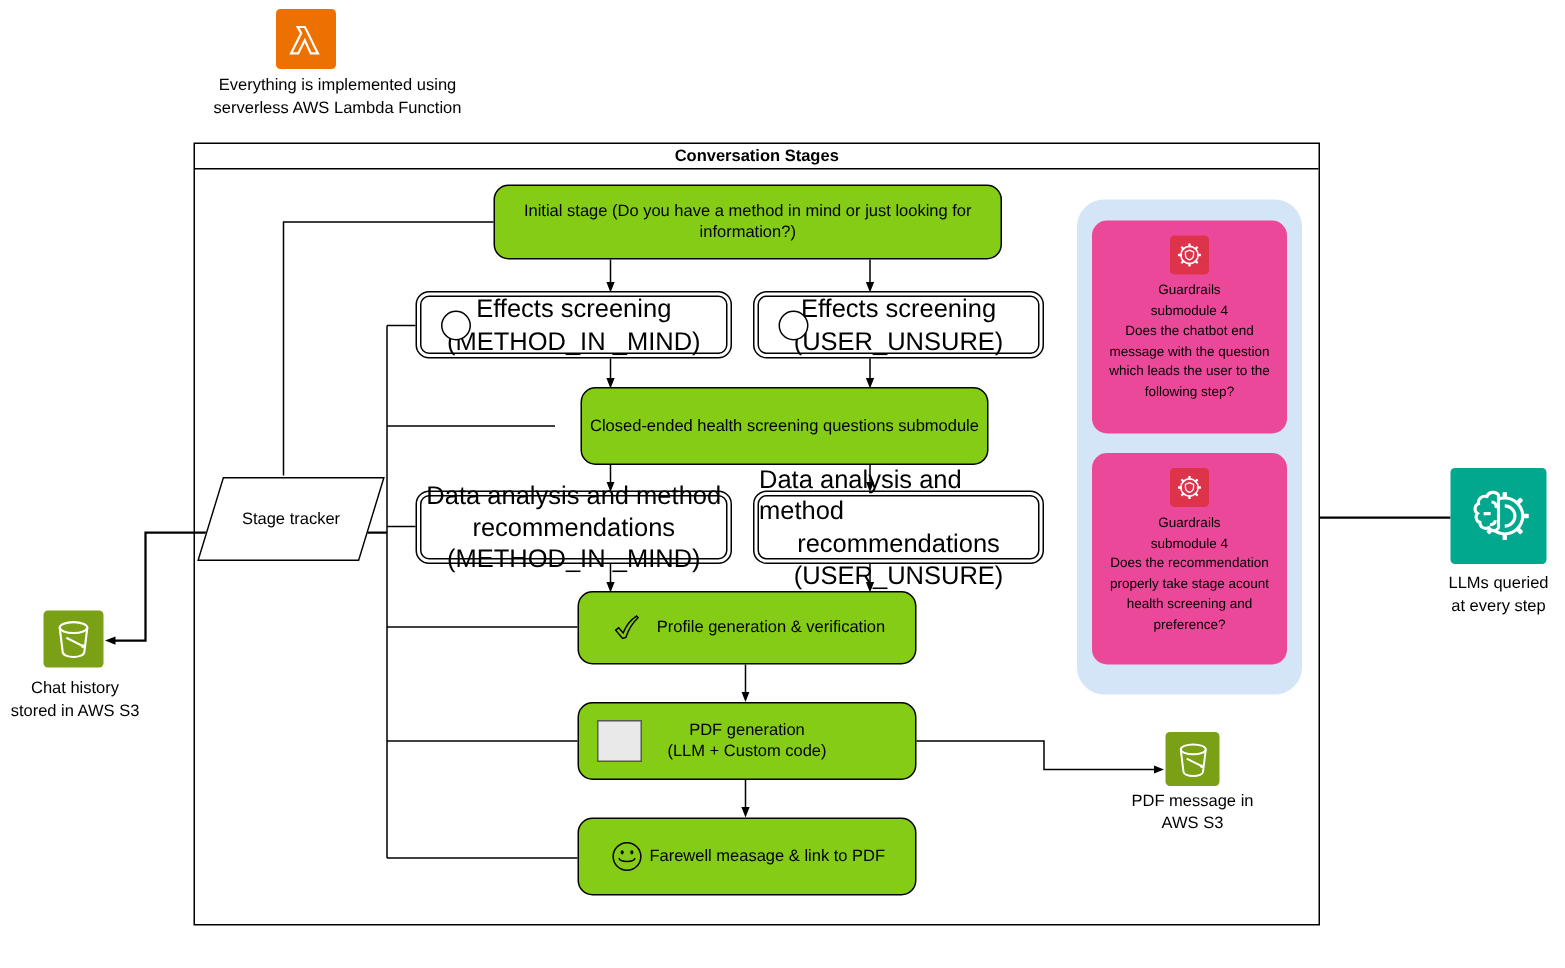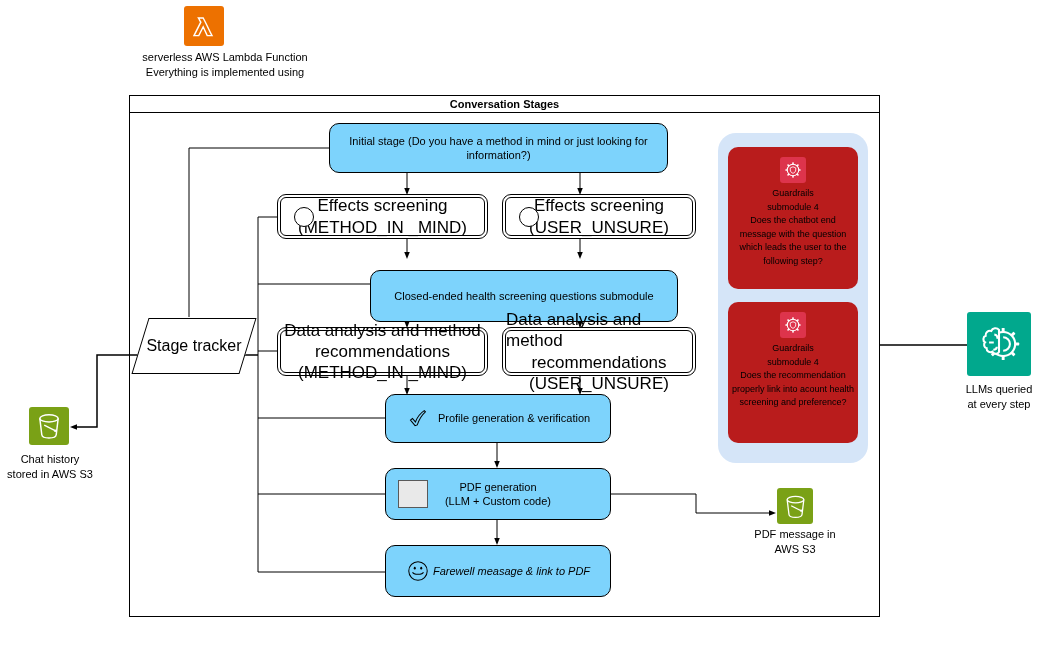--- a/index.html
+++ b/index.html
@@ -12,33 +12,33 @@
   }
   *{margin:0;padding:0;box-sizing:border-box;}
   body{background:#fff;font-family:"Liberation Sans",sans-serif;color:var(--ink);}
   #page{position:relative;width:1043px;height:645px;background:#fff;overflow:hidden;}
   #wires{position:absolute;left:0;top:0;z-index:1;}
   .abs{position:absolute;}
   
   .bigbox{left:129px;top:95px;width:751px;height:522px;border:1px solid var(--ink);background:transparent;z-index:0;}
   .bigbox-header{height:17px;border-bottom:1px solid var(--ink);font-size:11px;font-weight:bold;text-align:center;line-height:16px;}
   
-  .sbox{border:1px solid var(--ink);border-radius:10px;background:#7dd3fc;display:flex;flex-direction:column;align-items:center;justify-content:center;font-size:11px;line-height:1.3;text-align:center;z-index:2;position:absolute;}
+  .sbox{border:1px solid var(--ink);border-radius:10px;background:#84cc16;display:flex;flex-direction:column;align-items:center;justify-content:center;font-size:11px;line-height:1.3;text-align:center;z-index:2;position:absolute;}
   
   .dbox{border:1px solid var(--ink);border-radius:9px;background:#fff;padding:2px;z-index:2;position:absolute;}
   .dbox-inner{width:100%;height:100%;border:1px solid var(--ink);border-radius:6px;background:#fff;display:flex;flex-direction:column;align-items:center;justify-content:center;font-size:17px;line-height:1.25;position:relative;}
   .circle-glyph{width:20px;height:20px;border:1px solid var(--ink);border-radius:50%;background:#fff;position:absolute;left:13px;top:50%;transform:translateY(-50%);}
   .graysq{width:30px;height:28px;border:1px solid #595959;background:#E9E9E9;position:absolute;left:12px;top:50%;transform:translateY(-50%);}
   
   .ptrack{left:140px;top:318px;width:108px;height:56px;z-index:2;position:absolute;}
   .ptrack .skew{width:100%;height:100%;border:1px solid var(--ink);background:#fff;transform:skewX(-17deg);}
-  .ptrack .lbl{position:absolute;inset:0;display:flex;align-items:center;justify-content:center;font-size:16px;}
+  .ptrack .lbl{position:absolute;inset:0;display:flex;align-items:center;justify-content:center;font-size:11px;}
   
   .gpanel{left:718px;top:133px;width:150px;height:330px;border-radius:18px;background:var(--panel-blue);z-index:2;position:absolute;}
-  .gcard{position:absolute;width:130px;border-radius:10px;background:#b91c1c;text-align:center;font-size:9px;line-height:1.5;z-index:3;}
+  .gcard{position:absolute;width:130px;border-radius:10px;background:#ec4899;text-align:center;font-size:9px;line-height:1.5;z-index:3;}
   .gcard .gicon{width:26px;height:26px;border-radius:3px;background:var(--guardrails-red);margin:10px auto 4px;display:flex;align-items:center;justify-content:center;}
   .gq{padding:0 3px;}
   
   .awsicon{position:absolute;display:flex;align-items:center;justify-content:center;border-radius:3px;z-index:2;}
   .caption{position:absolute;font-size:11px;line-height:1.35;text-align:center;z-index:2;}
   .cap-line{display:block;}
 </style>
 </head>
 <body>
 
@@ -75,22 +75,22 @@
       <path d="M880,345 H967" stroke-width="1.5"></path>
     </g>
   </svg>
 
   <div class="awsicon" style="left:184px;top:6px;width:40px;height:40px;background:var(--lambda-orange);">
     <svg width="32" height="32" viewBox="0 0 40 40" fill="none" stroke="#fff" stroke-width="1.8">
       <path d="M13,10 h6 c4,7.3 7,14.7 11,22 h-6 l-5,-11 -5.5,11 h-6 l8.5,-16.8 c-1,-1.7 -2,-3.5 -3,-5.2 z"></path>
     </svg>
   </div>
   <div class="caption" style="left:130px;top:50px;width:190px;">
+    <span class="cap-line">Everything is implemented using</span>
     <span class="cap-line">serverless AWS Lambda Function</span>
-    <span class="cap-line">Everything is implemented using</span>
   </div>
 
   <div class="abs bigbox">
     <div class="bigbox-header">Conversation Stages</div>
   </div>
 
   <div class="sbox" style="left:329px;top:123px;width:339px;height:50px;padding:0 2px;">
     <span>Initial stage (Do you have a method in mind or just looking for information?)</span>
   </div>
 
@@ -103,21 +103,21 @@
   </div>
 
   <div class="dbox" style="left:502px;top:194px;width:194px;height:45px;">
     <div class="dbox-inner">
       <span class="circle-glyph"></span>
       <span>Effects screening</span>
       <span>(USER_UNSURE)</span>
     </div>
   </div>
 
-  <div class="sbox" style="left:370px;top:258px;width:308px;height:52px;padding:0 4px;margin-top:12px;">
+  <div class="sbox" style="left:387px;top:258px;width:272px;height:52px;padding:0 4px;">
     <span>Closed-ended health screening questions submodule</span>
   </div>
 
   <div class="dbox" style="left:277px;top:327px;width:211px;height:49px;">
     <div class="dbox-inner">
       <span>Data analysis and method</span>
       <span>recommendations</span>
       <span>(METHOD_IN _MIND)</span>
     </div>
   </div>
@@ -136,21 +136,21 @@
     <span>(LLM + Custom code)</span>
   </div>
 
   <div class="sbox" style="left:385px;top:394px;width:226px;height:49px;flex-direction:row;gap:8px;">
     <svg width="24" height="24" viewBox="0 0 26 26">
       <path d="M4.8,14.2 L7,12.5 L10.2,16.2 C12.5,10.5 15.5,6.8 19.8,4 L21,5.2 C17.2,8.6 14.2,13.4 12.2,19.4 L9.8,20.2 Z" fill="none" stroke="#000" stroke-width="1.1"></path>
     </svg>
     <span>Profile generation &amp; verification</span>
   </div>
 
-  <div class="sbox" style="left:385px;top:545px;width:226px;height:52px;flex-direction:row;gap:3px;font-style:italic;">
+  <div class="sbox" style="left:385px;top:545px;width:226px;height:52px;flex-direction:row;gap:3px;">
     <svg width="24" height="24" viewBox="0 0 26 26">
       <circle cx="13" cy="13" r="10" fill="none" stroke="#000" stroke-width="1.1"></circle>
       <ellipse cx="9.5" cy="10" rx="1.1" ry="1.5" fill="#000"></ellipse>
       <ellipse cx="16.5" cy="10" rx="1.1" ry="1.5" fill="#000"></ellipse>
       <path d="M7.2,14.2 c0.8,3.2 10.8,3.2 11.6,0" fill="none" stroke="#000" stroke-width="1.1"></path>
     </svg>
     <span>Farewell measage &amp; link to PDF</span>
   </div>
 
   <div class="ptrack">
@@ -194,21 +194,21 @@
           <rect x="12.1" y="3.9" width="1.8" height="3" rx="0.5" transform="rotate(180 13 13)"></rect>
           <rect x="12.1" y="3.9" width="1.8" height="3" rx="0.5" transform="rotate(225 13 13)"></rect>
           <rect x="12.1" y="3.9" width="1.8" height="3" rx="0.5" transform="rotate(270 13 13)"></rect>
           <rect x="12.1" y="3.9" width="1.8" height="3" rx="0.5" transform="rotate(315 13 13)"></rect>
         </g>
         <path d="M13,9.2 l3.2,1.3 v2.4 c0,2.1 -1.4,3.4 -3.2,4 c-1.8,-0.6 -3.2,-1.9 -3.2,-4 v-2.4 z" fill="none" stroke="#fff" stroke-width="1"></path>
       </svg>
     </div>
     <span class="cap-line">Guardrails</span>
     <span class="cap-line">submodule 4</span>
-    <div class="gq">Does the recommendation properly link into acount health screening and preference?</div>
+    <div class="gq">Does the recommendation properly take stage acount health screening and preference?</div>
   </div>
 
   <div class="awsicon" style="left:29px;top:407px;width:40px;height:38px;background:var(--s3-green);">
     <svg width="32" height="32" viewBox="0 0 40 40" fill="none" stroke="#fff" stroke-width="1.8">
       <ellipse cx="20" cy="10.5" rx="11.5" ry="4.5"></ellipse>
       <path d="M8.5,10.5 L11,31 c0.2,2.3 4.2,4 9,4 s8.8,-1.7 9,-4 L31.5,10.5"></path>
       <path d="M14,19 L27,25.5"></path>
       <circle cx="27.8" cy="25.9" r="1.6" fill="#fff" stroke="none"></circle>
     </svg>
   </div>

